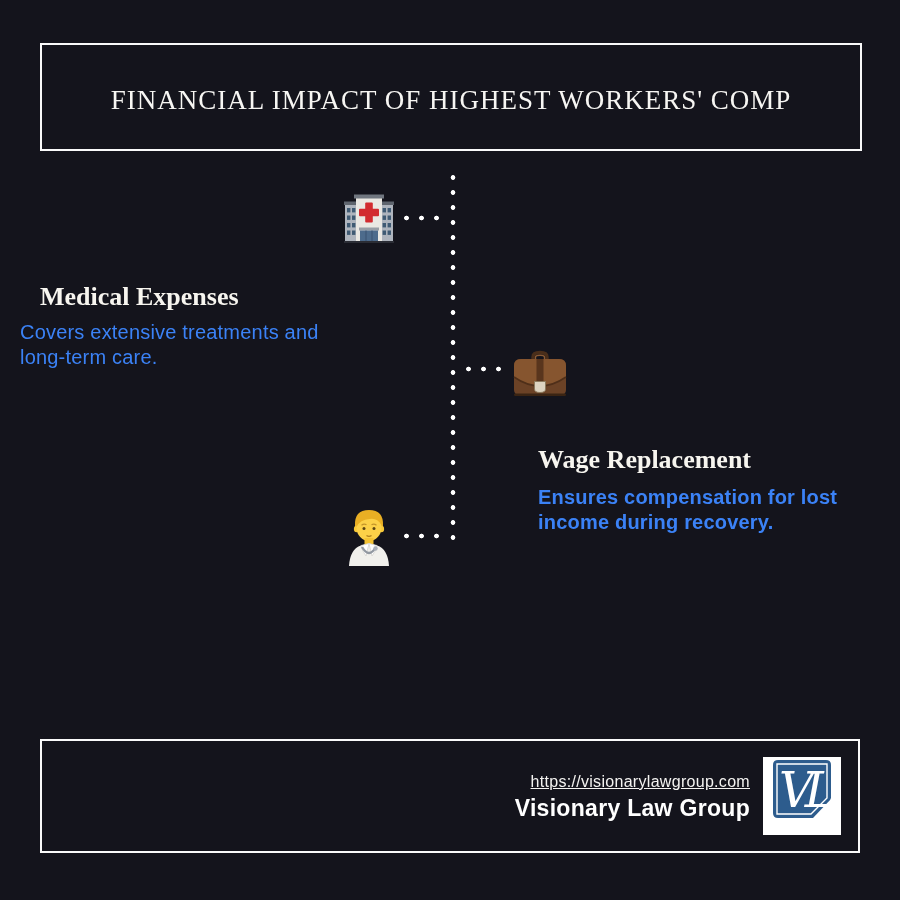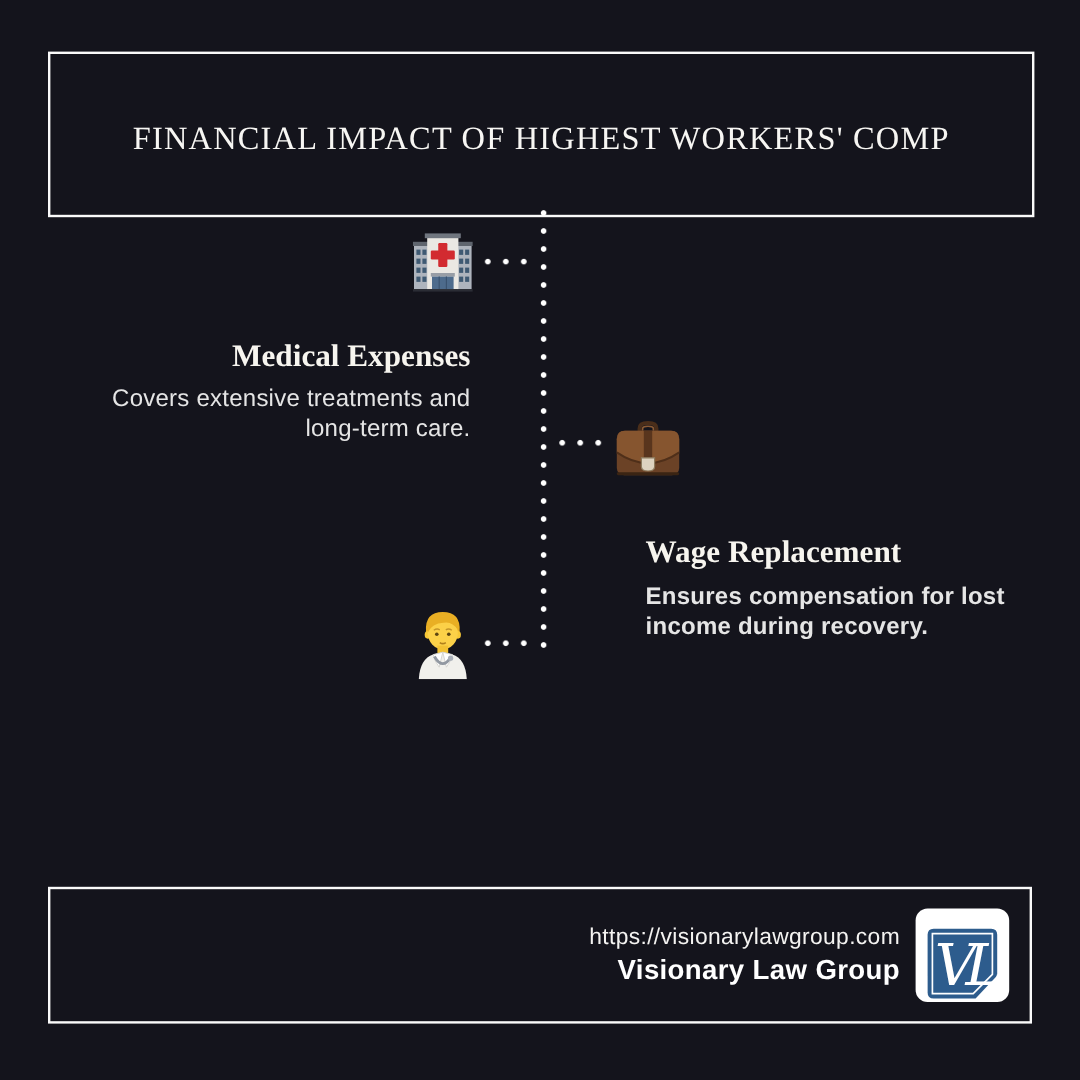--- a/index.html
+++ b/index.html
@@ -11,21 +11,21 @@
   }
   .canvas {
     position: relative;
     width: 900px; height: 900px;
     background: #14141c;
   }
 
   
   .title-box {
     position: absolute; left: 40px; top: 43px;
-    width: 822px; height: 138px;
+    width: 822px; height: 108px;
     border: 2px solid #fafafa;
     box-sizing: border-box;
     display: flex; flex-direction: row;
     align-items: center; justify-content: center;
     padding-top: 6px;
   }
   .title-line {
     font-family: "Liberation Serif", "DejaVu Serif", serif;
     font-size: 27px; line-height: 41px;
     letter-spacing: 1px;
@@ -64,24 +64,24 @@
   .sec-heading {
     position: absolute;
     font-family: "Liberation Serif", "DejaVu Serif", serif;
     font-weight: bold;
     font-size: 26px; line-height: 34px;
     color: #f7f5ef;
   }
   .sec-desc {
     position: absolute;
     font-size: 20px; line-height: 25px;
-    color: #e5e5e5;
+    color: #3b82f6;
     letter-spacing: 0.2px;
   }
-  .align-right { text-align: right; }
+  .align-right { text-align: left; }
   .align-left  { text-align: left; margin-left: 24px; }
 
   #sec0-heading { left: 40px;  top: 280px; width: 352px; }
   #sec0-desc    { left: 20px;  top: 320px; width: 372px; }
   #sec1-heading { left: 514px; top: 443px; width: 346px; }
   #sec1-desc    { left: 514px; top: 485px; width: 346px; font-weight: bold; }
   #sec2-heading { left: 40px;  top: 602px; width: 352px; }
   #sec2-desc    { left: 40px;  top: 646px; width: 352px; }
 
   
@@ -89,33 +89,33 @@
     position: absolute; left: 40px; top: 739px;
     width: 820px; height: 114px;
     border: 2px solid #fafafa;
     box-sizing: border-box;
   }
   .footer-text {
     position: absolute; right: 150px; top: 771px;
     text-align: right;
   }
   .footer-url {
-    font-size: 19px; line-height: 21px;
-    color: #f4f3f1; letter-spacing: 0.3px;
+    font-size: 16px; line-height: 21px;
+    color: #f4f3f1; letter-spacing: 0.3px; text-decoration: underline;
   }
   .footer-company {
     font-size: 23px; line-height: 21px;
     font-weight: bold; color: #ffffff;
     margin-top: 6px; letter-spacing: 0.3px;
   }
   .logo-card {
     position: absolute; left: 763px; top: 757px;
     width: 78px; height: 78px;
-    background: #ffffff; border-radius: 10px;
-    display: flex; align-items: flex-end; justify-content: center;
+    background: #ffffff; border-radius: 0;
+    display: flex; align-items: flex-start; justify-content: center;
   }
 </style>
 </head>
 <body>
 
 <div class="canvas">
 
   <div class="title-box">
     <div class="title-line">FINANCIAL IMPACT OF HIGHEST WORKERS' COMP</div>
   </div>

